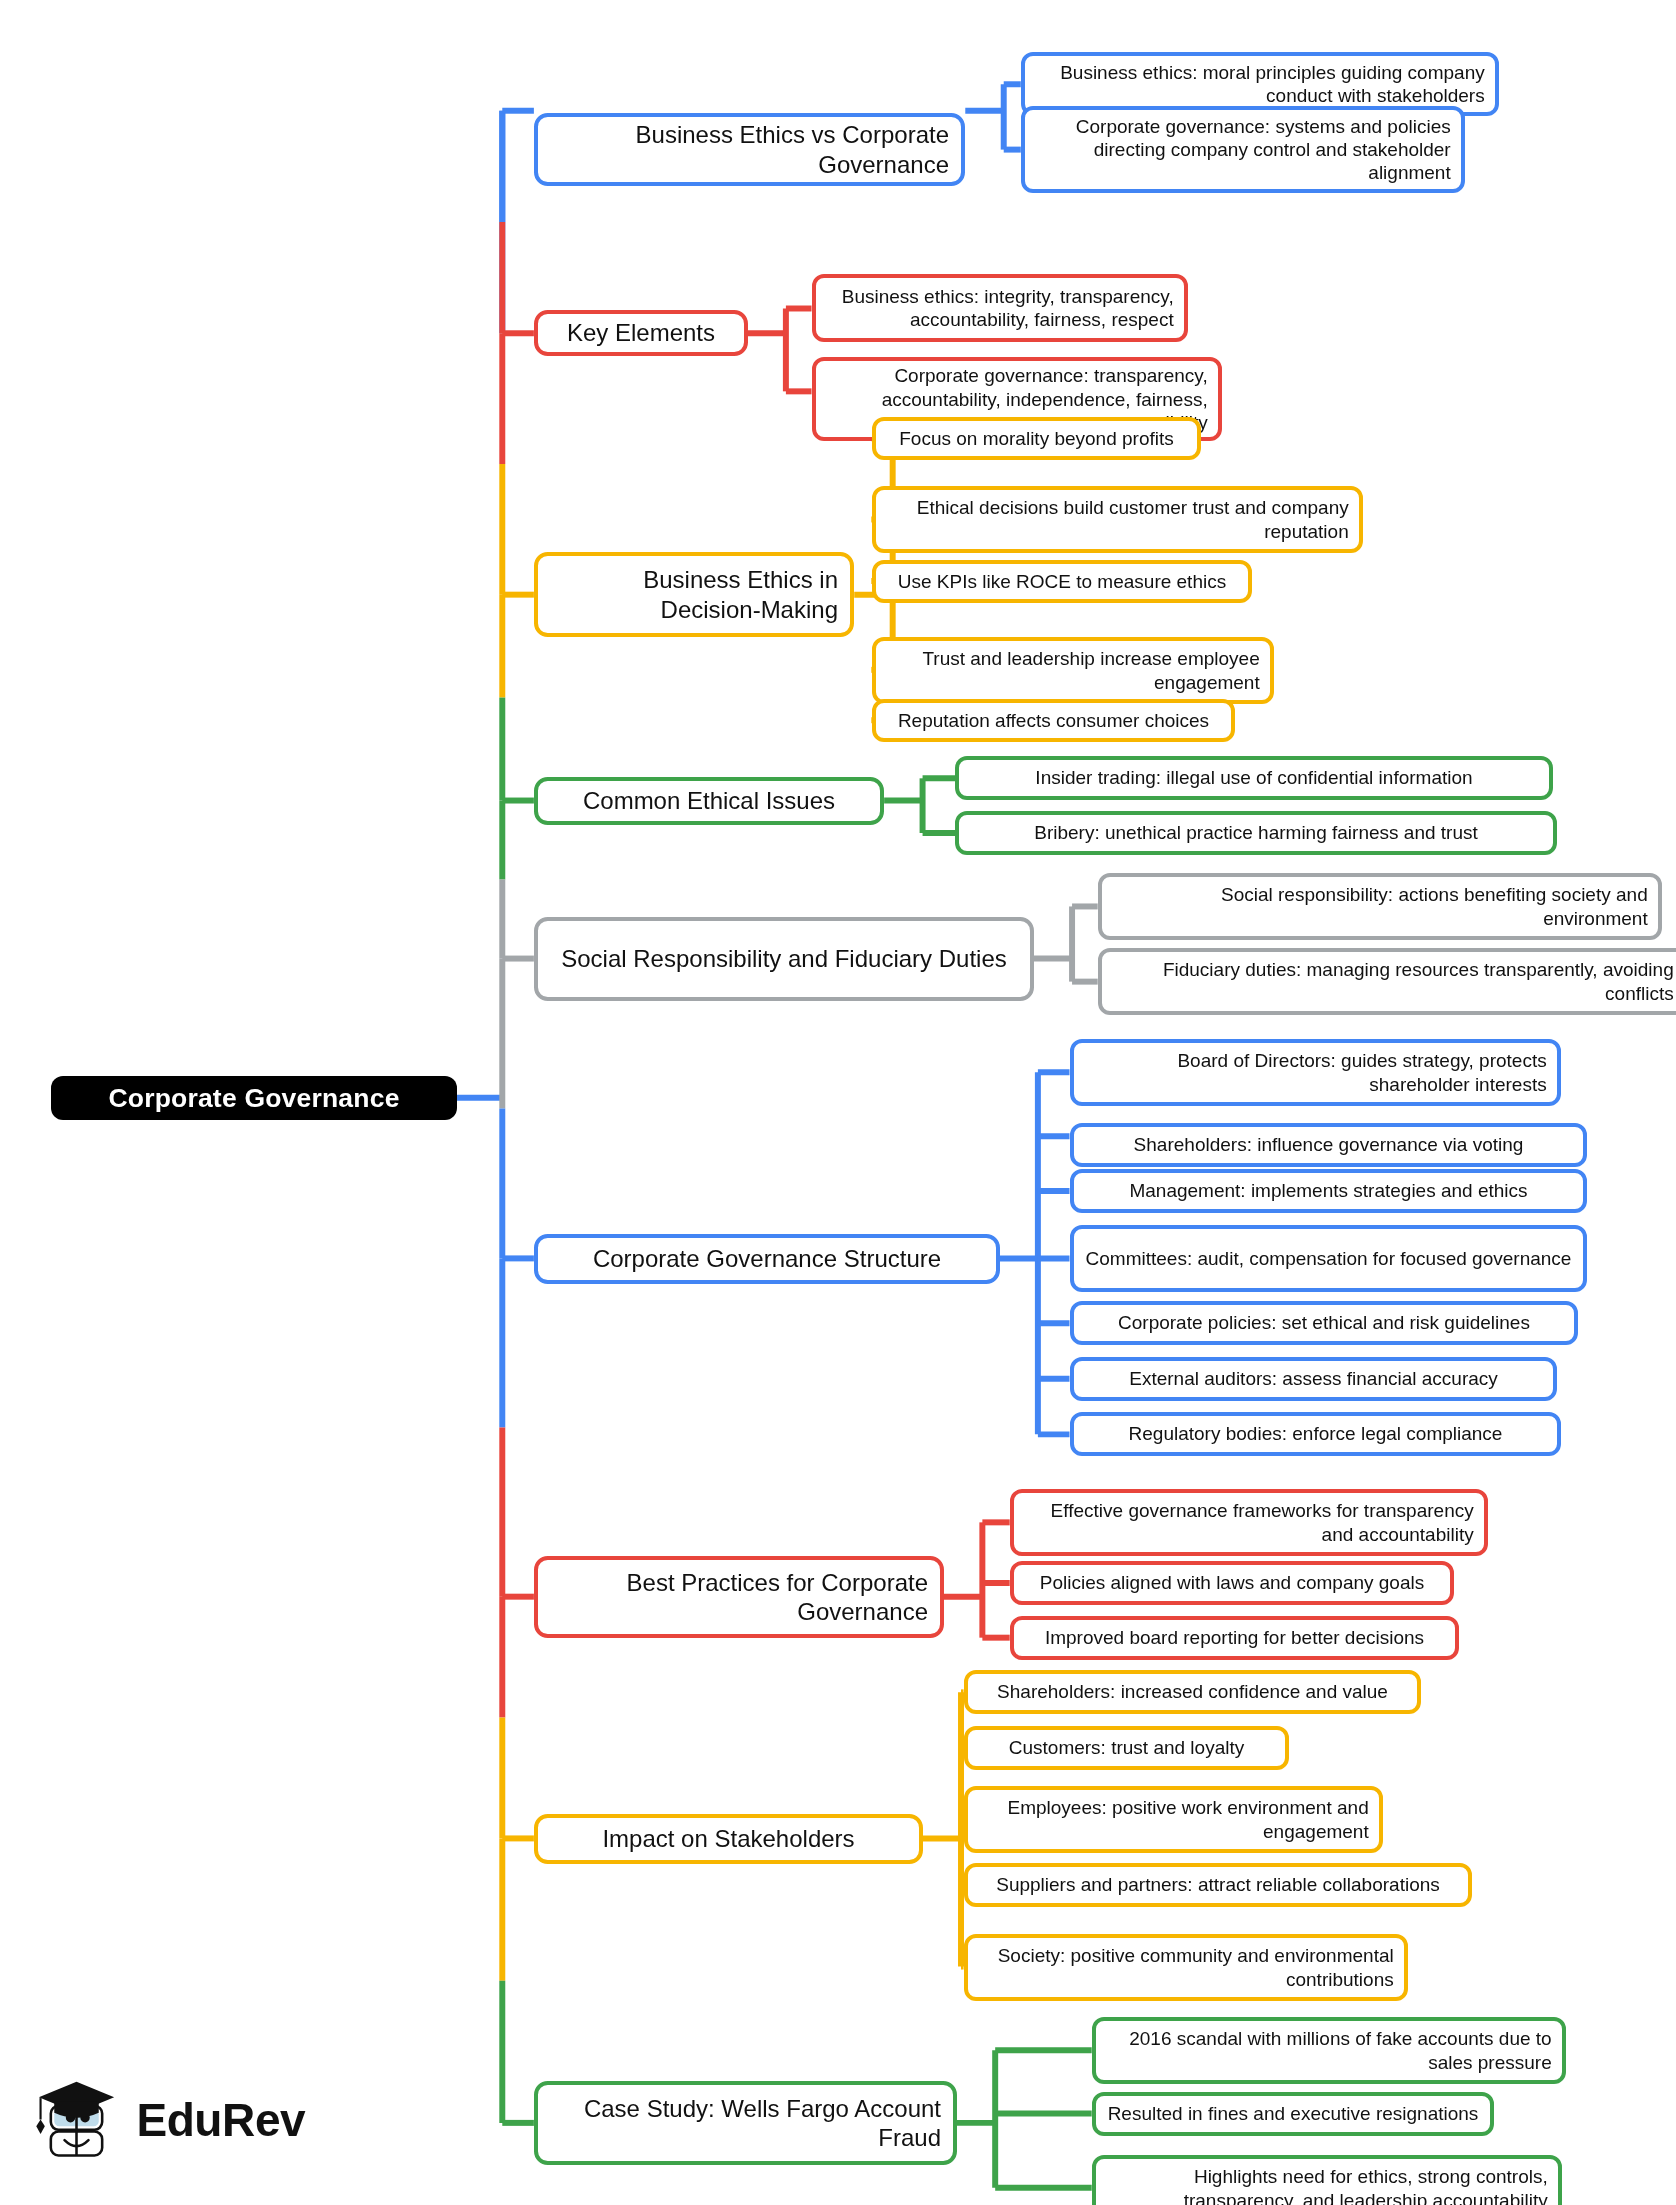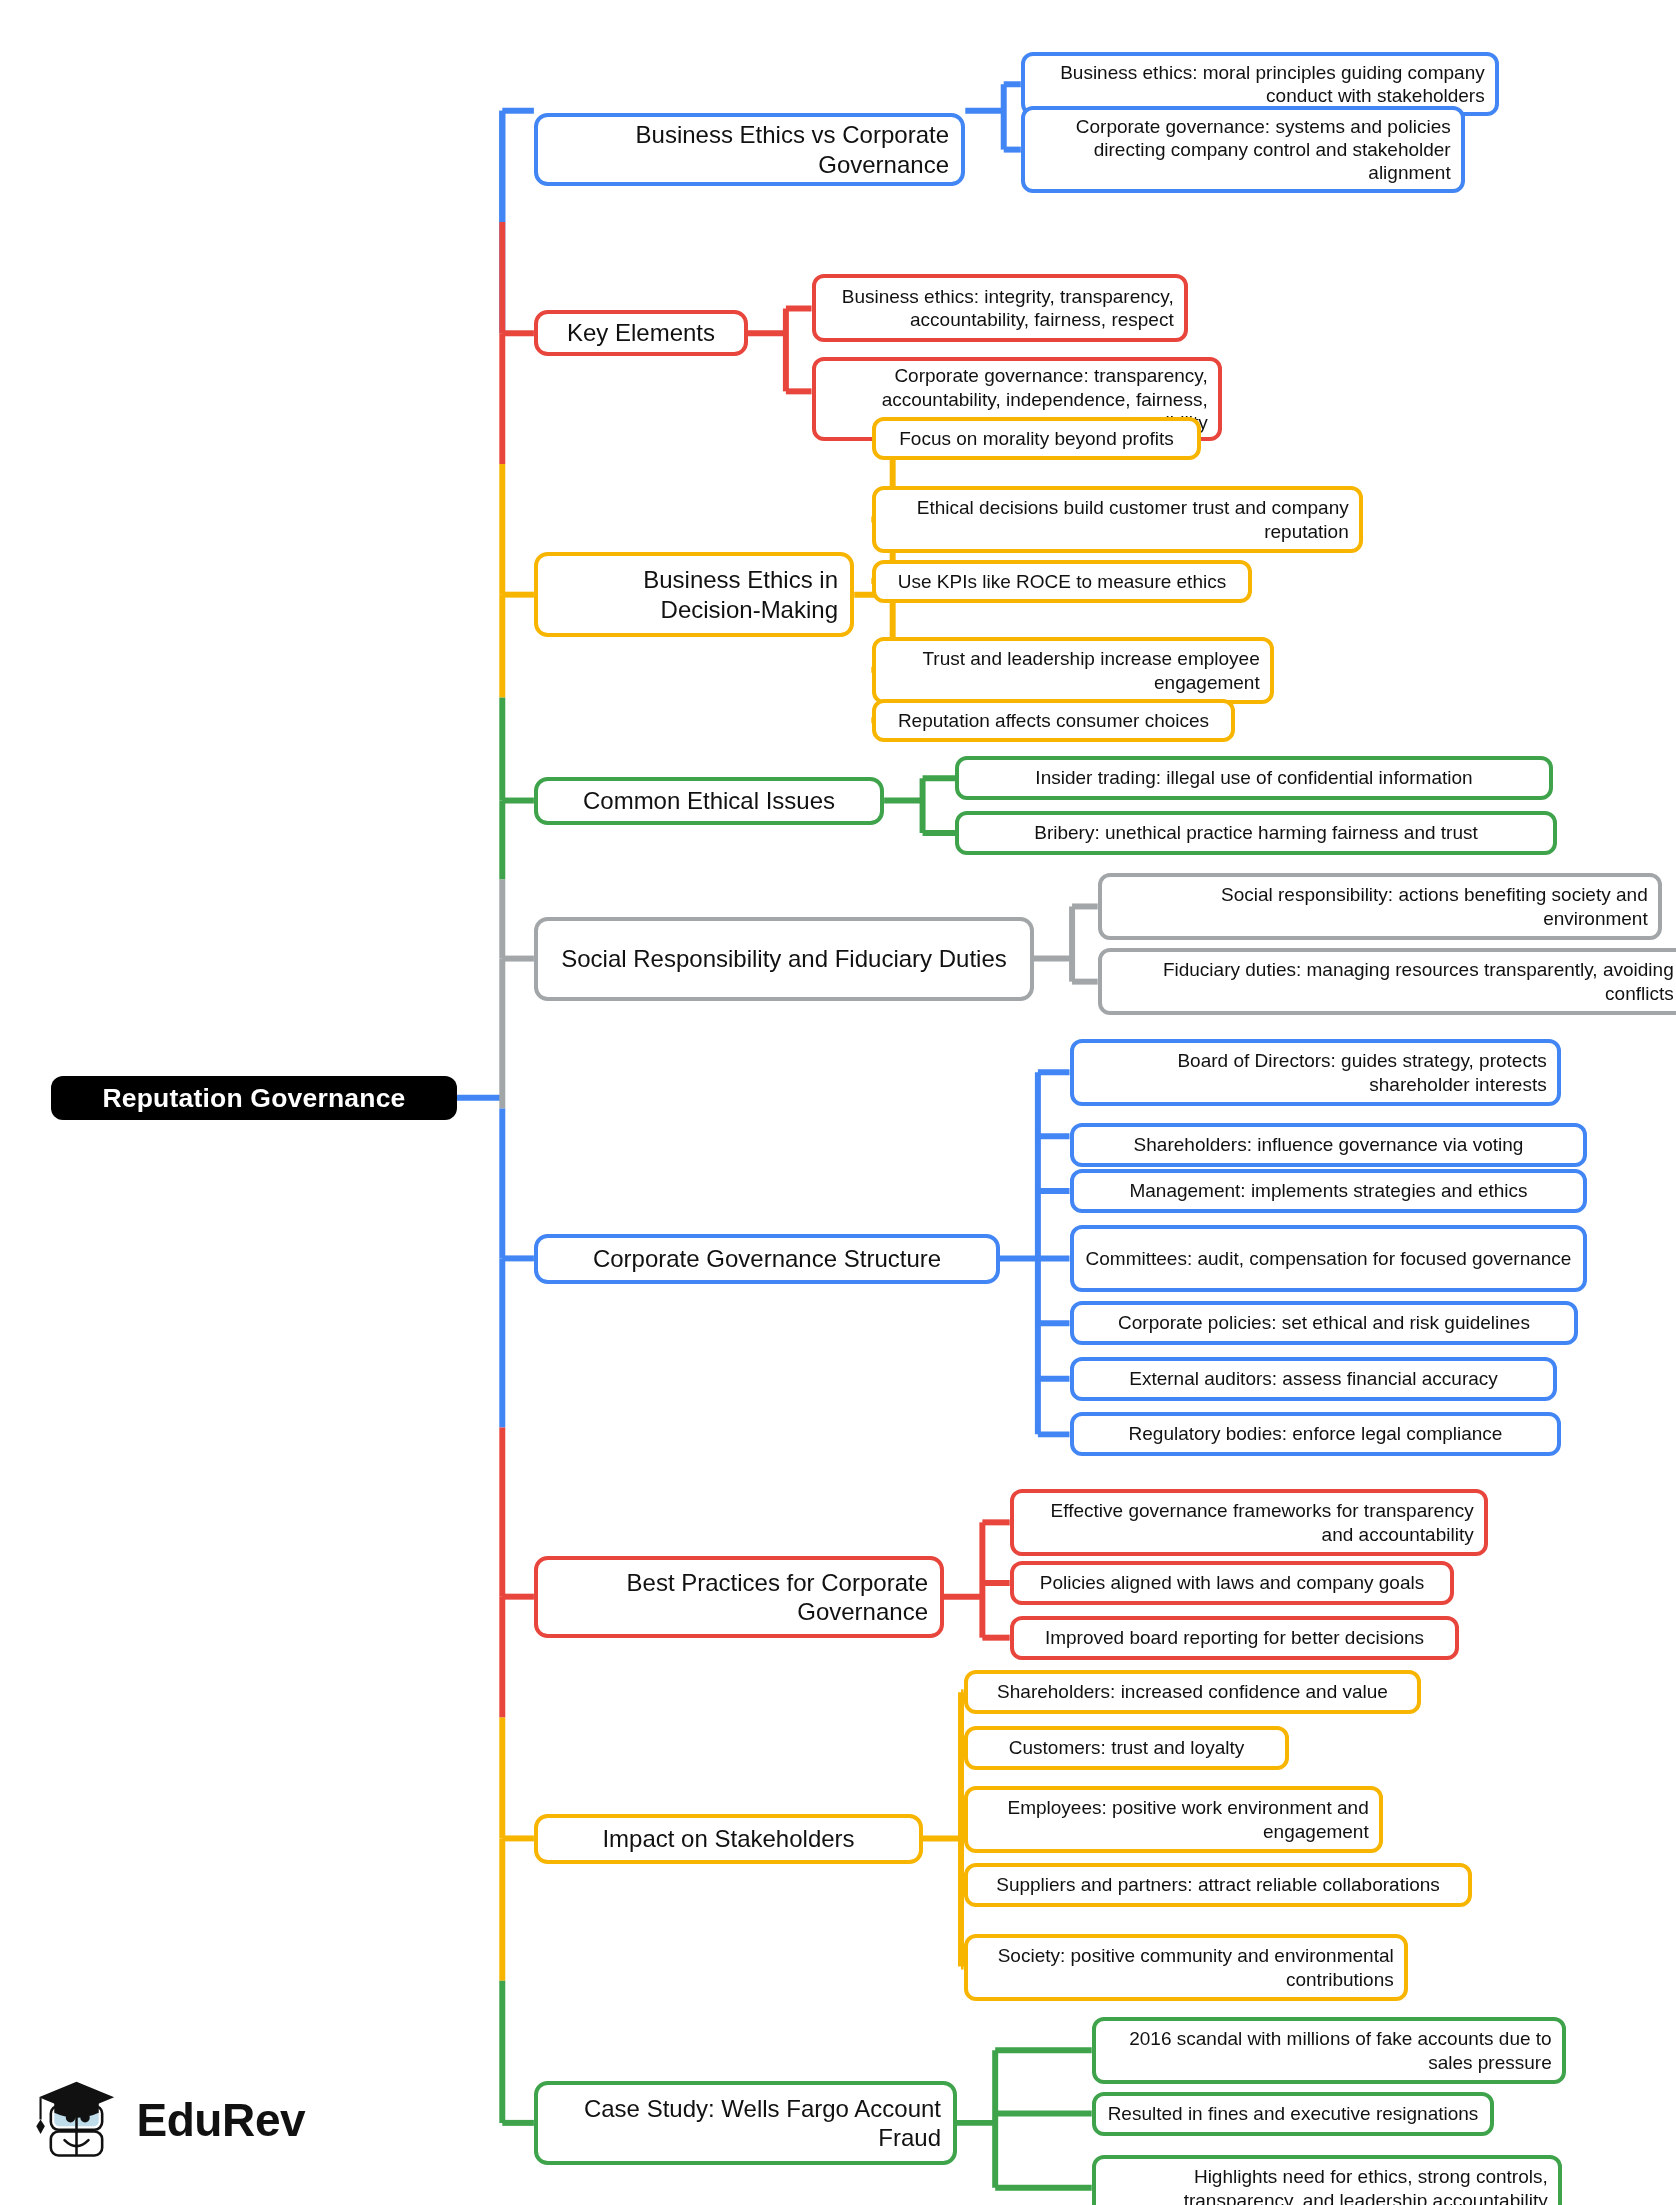--- a/index.html
+++ b/index.html
@@ -108,21 +108,21 @@
       <path d="M1125 2206 L1128 2206" stroke="#F7B500" stroke-width="7" stroke-linecap="butt" fill="none"></path>
       <path d="M1125 2302 L1128 2302" stroke="#F7B500" stroke-width="7" stroke-linecap="butt" fill="none"></path>
       <path d="M588 2485 L625 2485" stroke="#3EA34A" stroke-width="7" stroke-linecap="butt" fill="none"></path>
       <path d="M1120 2485 L1165 2485" stroke="#3EA34A" stroke-width="7" stroke-linecap="butt" fill="none"></path>
       <path d="M1165 2400 L1165 2561" stroke="#3EA34A" stroke-width="7" stroke-linecap="butt" fill="none"></path>
       <path d="M1165 2400 L1278 2400" stroke="#3EA34A" stroke-width="7" stroke-linecap="butt" fill="none"></path>
       <path d="M1165 2474 L1278 2474" stroke="#3EA34A" stroke-width="7" stroke-linecap="butt" fill="none"></path>
       <path d="M1165 2561 L1278 2561" stroke="#3EA34A" stroke-width="7" stroke-linecap="butt" fill="none"></path>
     </svg>
   <div id="nodes-layer">
-      <div class="node root c-blue" style="left: 51px; top: 1076px; width: 406px; min-height: 44px; border: none; background: rgb(0, 0, 0);">Reputation Governance</div>
+      <div class="node root c-blue" style="left: 51px; top: 1076px; width: 406px; min-height: 44px; border: none; background: rgb(0, 0, 0);">Corporate Governance</div>
       <div class="node lvl1 c-blue" style="left: 534px; top: 75px; width: 431px; min-height: 71px; margin-top: 38px;">Business Ethics vs Corporate Governance</div>
       <div class="node lvl2 c-blue" style="left: 1021px; top: 52px; width: 478px; min-height: 64px;">Business ethics: moral principles guiding company conduct with stakeholders</div>
       <div class="node lvl2 c-blue" style="left: 1021px; top: 106px; width: 444px; min-height: 87px;">Corporate governance: systems and policies directing company control and stakeholder alignment</div>
       <div class="node lvl1 c-red" style="left: 534px; top: 310px; width: 214px; min-height: 46px;">Key Elements</div>
       <div class="node lvl2 c-red" style="left: 812px; top: 274px; width: 376px; min-height: 68px;">Business ethics: integrity, transparency, accountability, fairness, respect</div>
       <div class="node lvl2 c-red" style="left: 812px; top: 357px; width: 410px; min-height: 68px;">Corporate governance: transparency, accountability, independence, fairness, responsibility</div>
       <div class="node lvl1 c-yellow" style="left: 534px; top: 552px; width: 320px; min-height: 85px;">Business Ethics in Decision-Making</div>
       <div class="node lvl2 c-yellow" style="left: 872px; top: 417px; width: 329px; min-height: 43px;">Focus on morality beyond profits</div>
       <div class="node lvl2 c-yellow" style="left: 872px; top: 486px; width: 491px; min-height: 67px;">Ethical decisions build customer trust and company reputation</div>
       <div class="node lvl2 c-yellow" style="left: 872px; top: 560px; width: 380px; min-height: 43px;">Use KPIs like ROCE to measure ethics</div>

